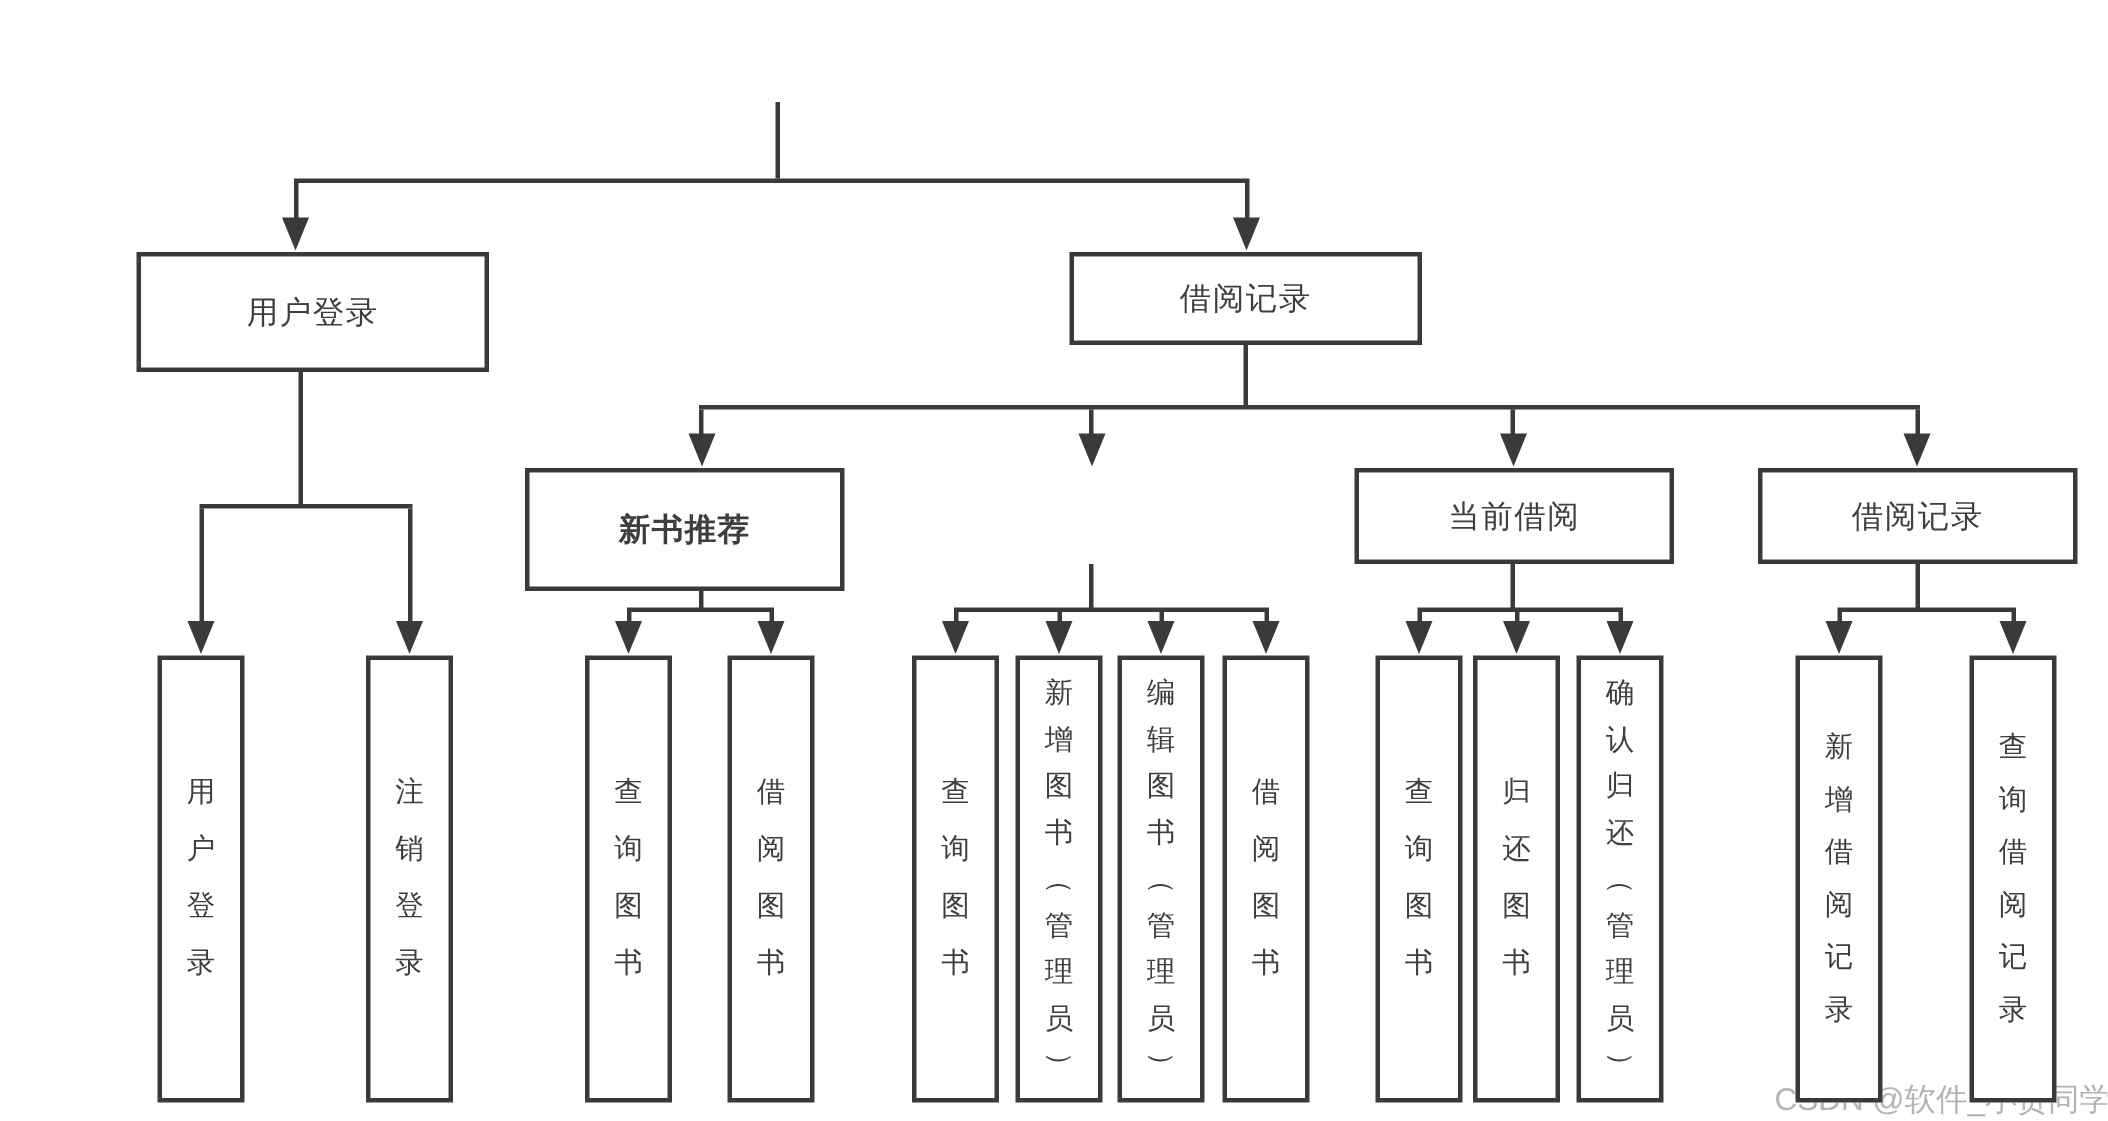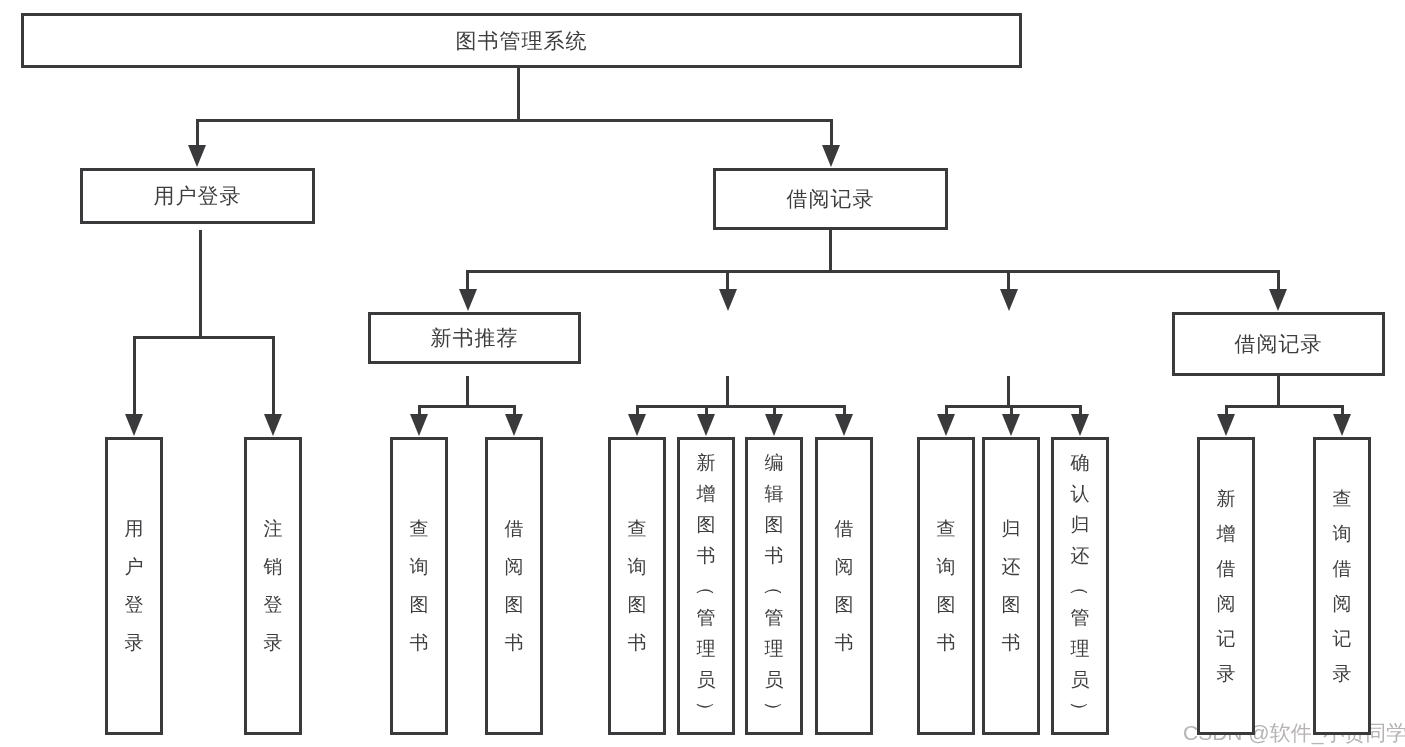--- a/index.html
+++ b/index.html
@@ -103,24 +103,24 @@
     <div class="arrow" style="left: 505px; top: 414px;"></div>
     <div class="arrow" style="left: 628px; top: 414px;"></div>
     <div class="arrow" style="left: 697px; top: 414px;"></div>
     <div class="arrow" style="left: 765px; top: 414px;"></div>
     <div class="arrow" style="left: 835px; top: 414px;"></div>
     <div class="arrow" style="left: 937px; top: 414px;"></div>
     <div class="arrow" style="left: 1002px; top: 414px;"></div>
     <div class="arrow" style="left: 1071px; top: 414px;"></div>
     <div class="arrow" style="left: 1217px; top: 414px;"></div>
     <div class="arrow" style="left: 1333px; top: 414px;"></div>
-    <div class="node h" style="left: 21px; top: 13px; width: 1001px; height: 55px;">图书管理系统</div>
-    <div class="node h" style="left: 80px; top: 168px; width: 235px; height: 56px;">用户登录</div>
+    <div class="node h" style="left: 91px; top: 168px; width: 235px; height: 80px;">用户登录</div>
     <div class="node h" style="left: 713px; top: 168px; width: 235px; height: 62px;">借阅记录</div>
-    <div class="node h" style="left: 368px; top: 312px; width: 213px; height: 52px;">新书推荐</div>
+    <div class="node h" style="left: 350px; top: 312px; width: 213px; height: 82px; font-weight: bold;">新书推荐</div>
+    <div class="node h" style="left: 903px; top: 312px; width: 213px; height: 64px;">当前借阅</div>
     <div class="node h" style="left: 1172px; top: 312px; width: 213px; height: 64px;">借阅记录</div>
     <div class="node v" style="left: 105px; top: 437px; width: 58px; height: 298px;">
       <span class="ch" style="height: 38px; line-height: 38px;">用</span>
       <span class="ch" style="height: 38px; line-height: 38px;">户</span>
       <span class="ch" style="height: 38px; line-height: 38px;">登</span>
       <span class="ch" style="height: 38px; line-height: 38px;">录</span>
     </div>
     <div class="node v" style="left: 244px; top: 437px; width: 58px; height: 298px;">
       <span class="ch" style="height: 38px; line-height: 38px;">注</span>
       <span class="ch" style="height: 38px; line-height: 38px;">销</span>

